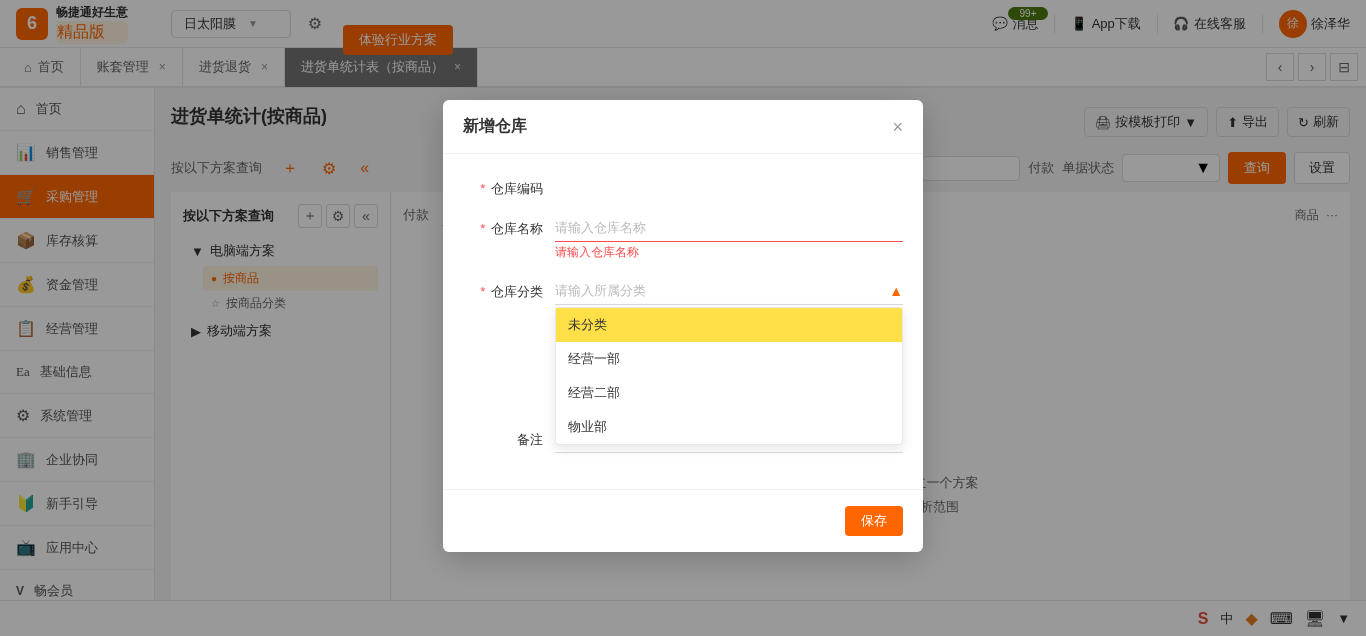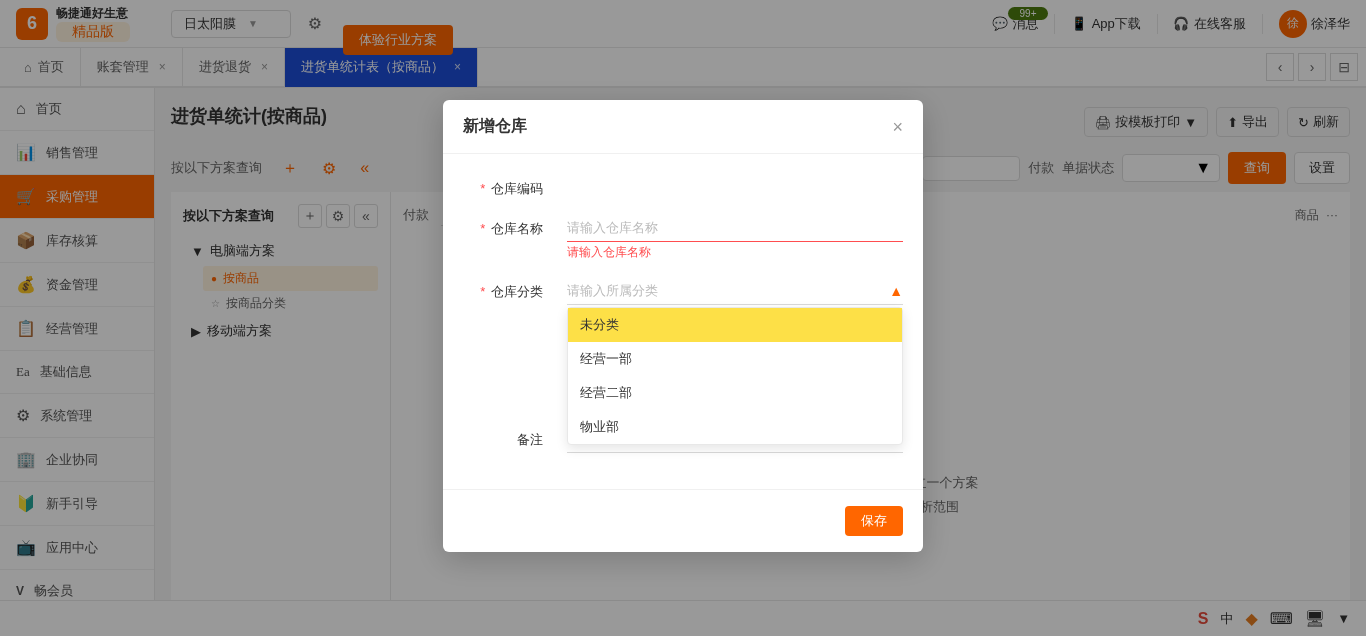--- a/index.html
+++ b/index.html
@@ -22,21 +22,21 @@
       align-items: center;
       gap: 8px;
     }
     .logo-icon {
       width: 32px; height: 32px;
       background: #ff6600;
       border-radius: 6px;
       display: flex; align-items: center; justify-content: center;
       color: #fff; font-size: 18px; font-weight: bold;
     }
-    .logo-badge { font-size: 14px; color: #ff6600; background: #fff3e0; padding: 1px 16px; border-radius: 6px; }
+    .logo-badge { font-size: 16px; color: #ff6600; background: #fff3e0; padding: 1px 1px; border-radius: 6px; }
     .header-selector {
       display: flex; align-items: center; gap: 8px;
       padding: 4px 12px; border: 1px solid #ddd; border-radius: 4px;
       cursor: pointer; min-width: 120px; font-size: 13px; color: #333;
     }
     .header-selector .arrow { color: #999; font-size: 10px; margin-left: 4px; }
     .header-gear { width: 32px; height: 32px; display: flex; align-items: center; justify-content: center; cursor: pointer; color: #666; font-size: 16px; margin-left: 8px; }
     .header-trial-btn {
       background: #ff6600; color: #fff; border: none; padding: 6px 16px;
       border-radius: 4px; cursor: pointer; font-size: 13px; margin-left: 12px; margin-top: 32px;
@@ -59,21 +59,21 @@
       display: flex;
       align-items: center;
       border-bottom: 2px solid #e8e8e8;
       padding: 0 8px;
     }
     .tab-item {
       height: 40px; display: flex; align-items: center;
       padding: 0 16px; font-size: 13px; cursor: pointer;
       border-right: 1px solid #e8e8e8; color: #666; gap: 6px;
     }
-    .tab-item.active { color: #fff; background: #1d4ed8; }
+    .tab-item.active { color: #fff; background: #737373; }
     .tab-item .tab-close { color: #999; font-size: 12px; margin-left: 4px; }
     .tab-item.active .tab-close { color: rgba(255,255,255,0.8); }
     .tab-bar-actions { margin-left: auto; display: flex; gap: 4px; }
     .tab-bar-btn { width: 28px; height: 28px; border: 1px solid #ddd; background: #fff; cursor: pointer; display: flex; align-items: center; justify-content: center; font-size: 14px; color: #666; }
 
     
     .main-layout { display: flex; height: calc(636px - 88px); }
 
     
     .sidebar {
@@ -140,21 +140,21 @@
       position: relative;
     }
     .modal-header {
       padding: 16px 20px; border-bottom: 1px solid #f0f0f0;
       display: flex; align-items: center; justify-content: space-between;
     }
     .modal-title { font-size: 16px; font-weight: bold; color: #333; }
     .modal-close { cursor: pointer; color: #999; font-size: 18px; line-height: 1; }
     .modal-body { padding: 20px; }
     .form-row {
-      display: flex; align-items: flex-start; margin-bottom: 16px; gap: 24px;
+      display: flex; align-items: flex-start; margin-bottom: 16px; gap: 12px;
     }
     .form-label {
       width: 80px; text-align: right; font-size: 13px; color: #333;
       padding-top: 6px; flex-shrink: 0;
     }
     .form-label .required { color: #ff4d4f; margin-right: 2px; }
     .form-input-wrap { flex: 1; position: relative; }
     .form-input {
       width: 100%; border: none; border-bottom: 1px solid #d9d9d9;
       padding: 6px 0; font-size: 13px; color: #333; outline: none;

